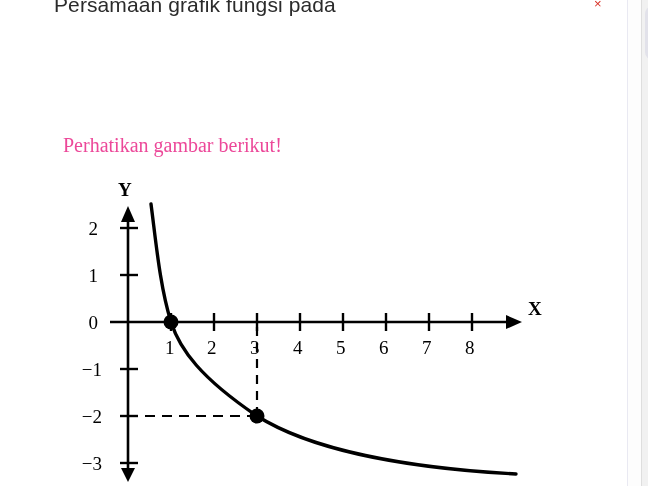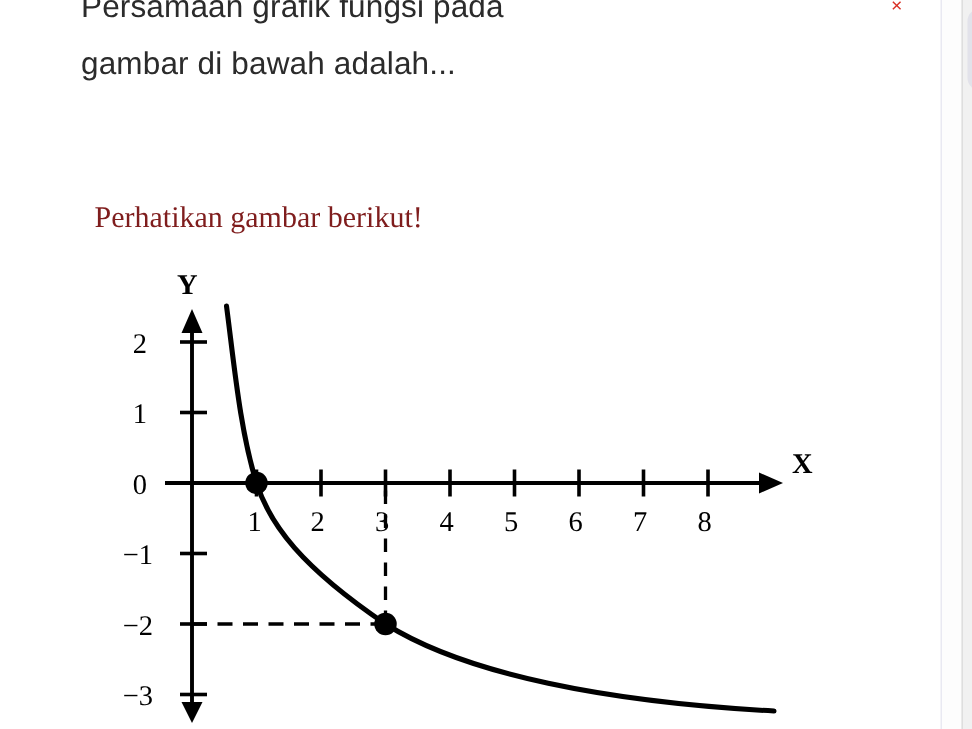--- a/index.html
+++ b/index.html
@@ -71,21 +71,21 @@
     font-family: "Liberation Sans", sans-serif;
   }
 
   
   .instruction {
     position: absolute;
     left: 47px;
     top: 134px;
     font-family: "Liberation Serif", serif;
     font-size: 20px;
-    color: #7f1d1d;
+    color: #ec4899;
   }
 
   
   .graph {
     position: absolute;
     left: 60px;
     top: 182px;
     width: 470px;
     height: 300px;
   }
@@ -108,21 +108,20 @@
 
 <div id="page">
 
   <div class="right-strip-inner"></div>
   <div class="right-strip">
     <div class="scroll-thumb"></div>
   </div>
 
   <div class="question">
     <span class="l1">Persamaan grafik fungsi pada</span>
-    <span class="l2">gambar di bawah adalah...</span>
   </div>
 
   <div class="close-x">×</div>
 
   <div class="instruction">Perhatikan gambar berikut!</div>
 
   <div class="graph">
     <svg width="470" height="300" viewBox="0 0 470 300">
 
       <line x1="52" y1="234" x2="181" y2="234" stroke="#000" stroke-width="2.2" stroke-dasharray="10,7"></line>

